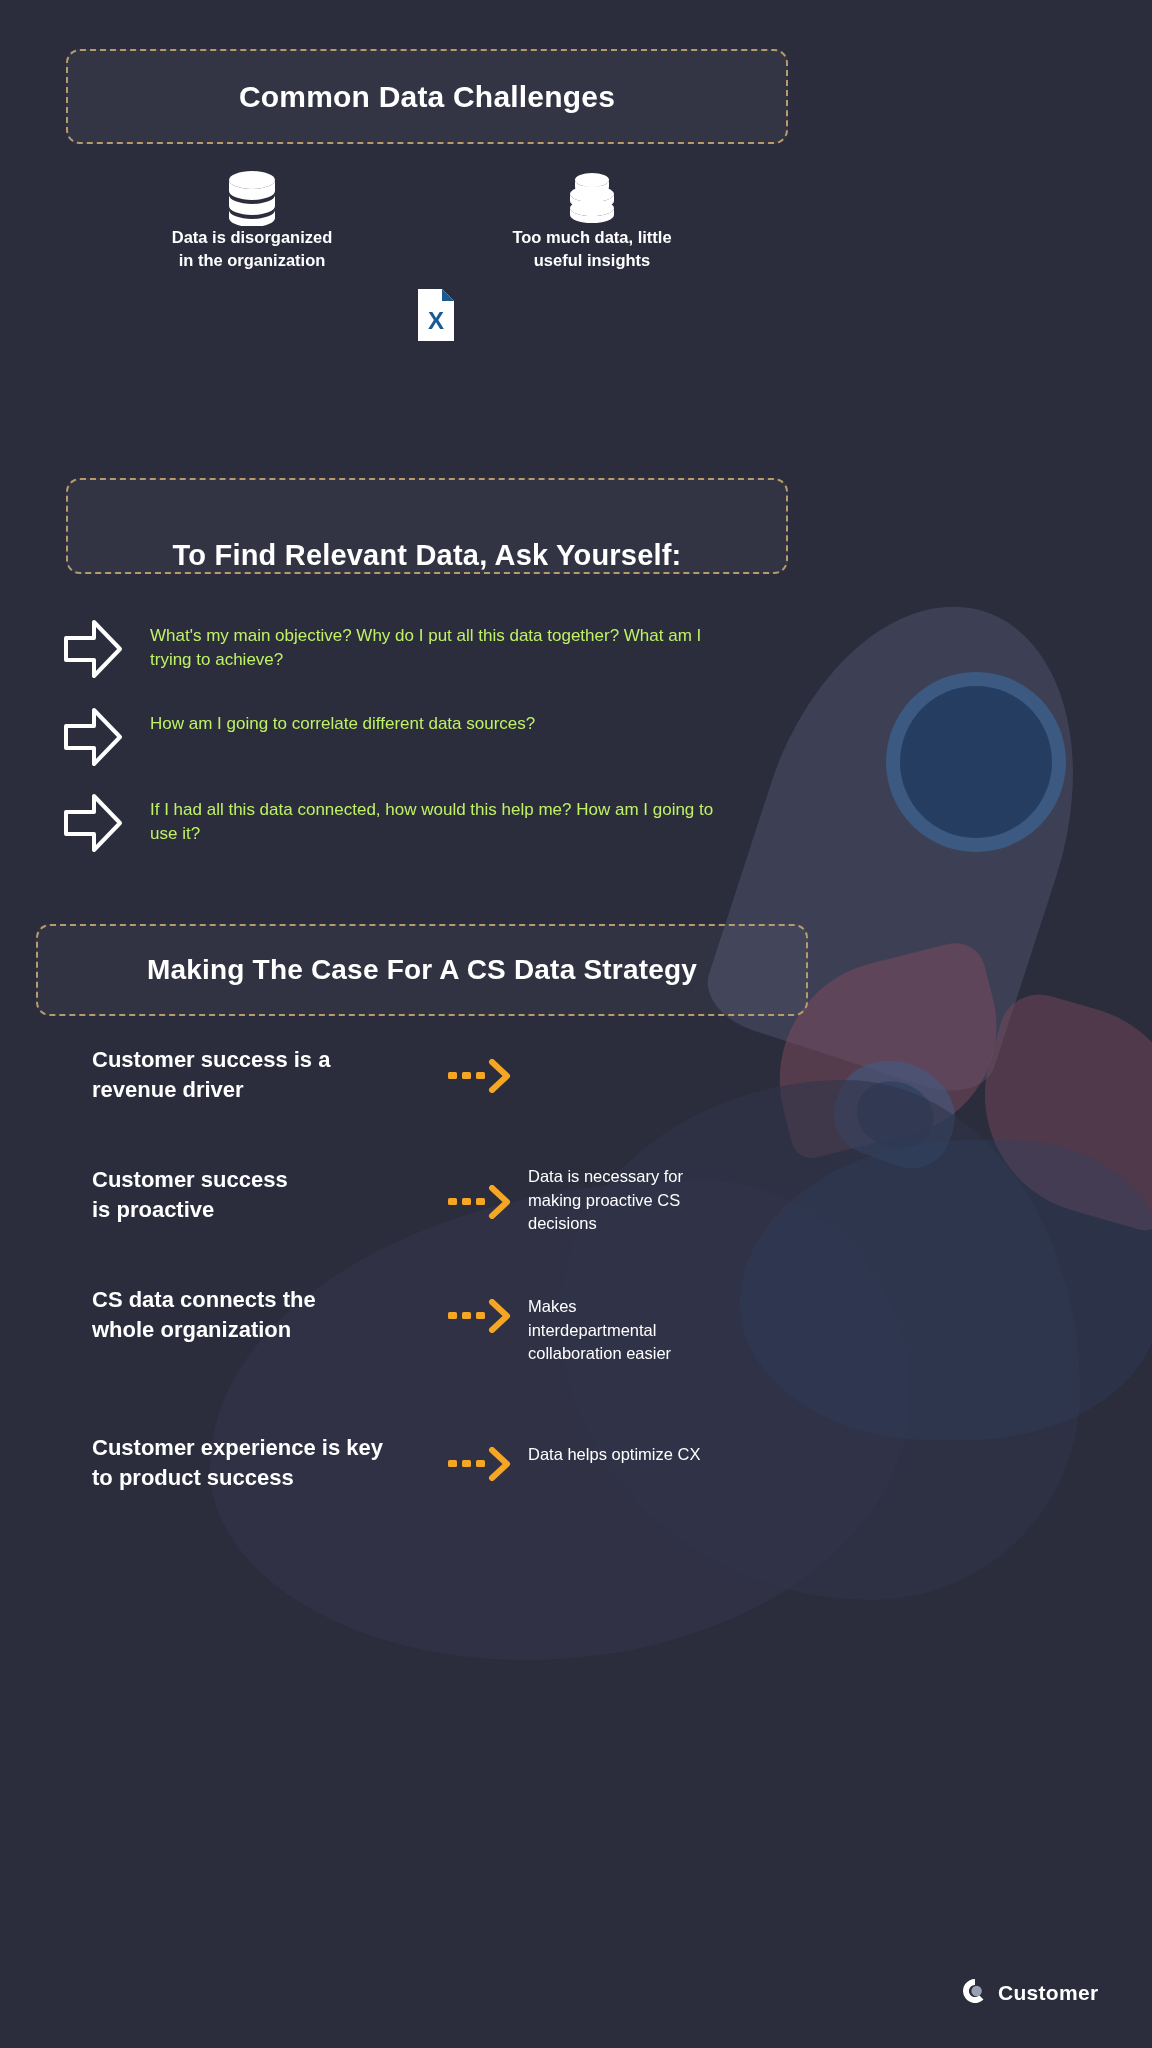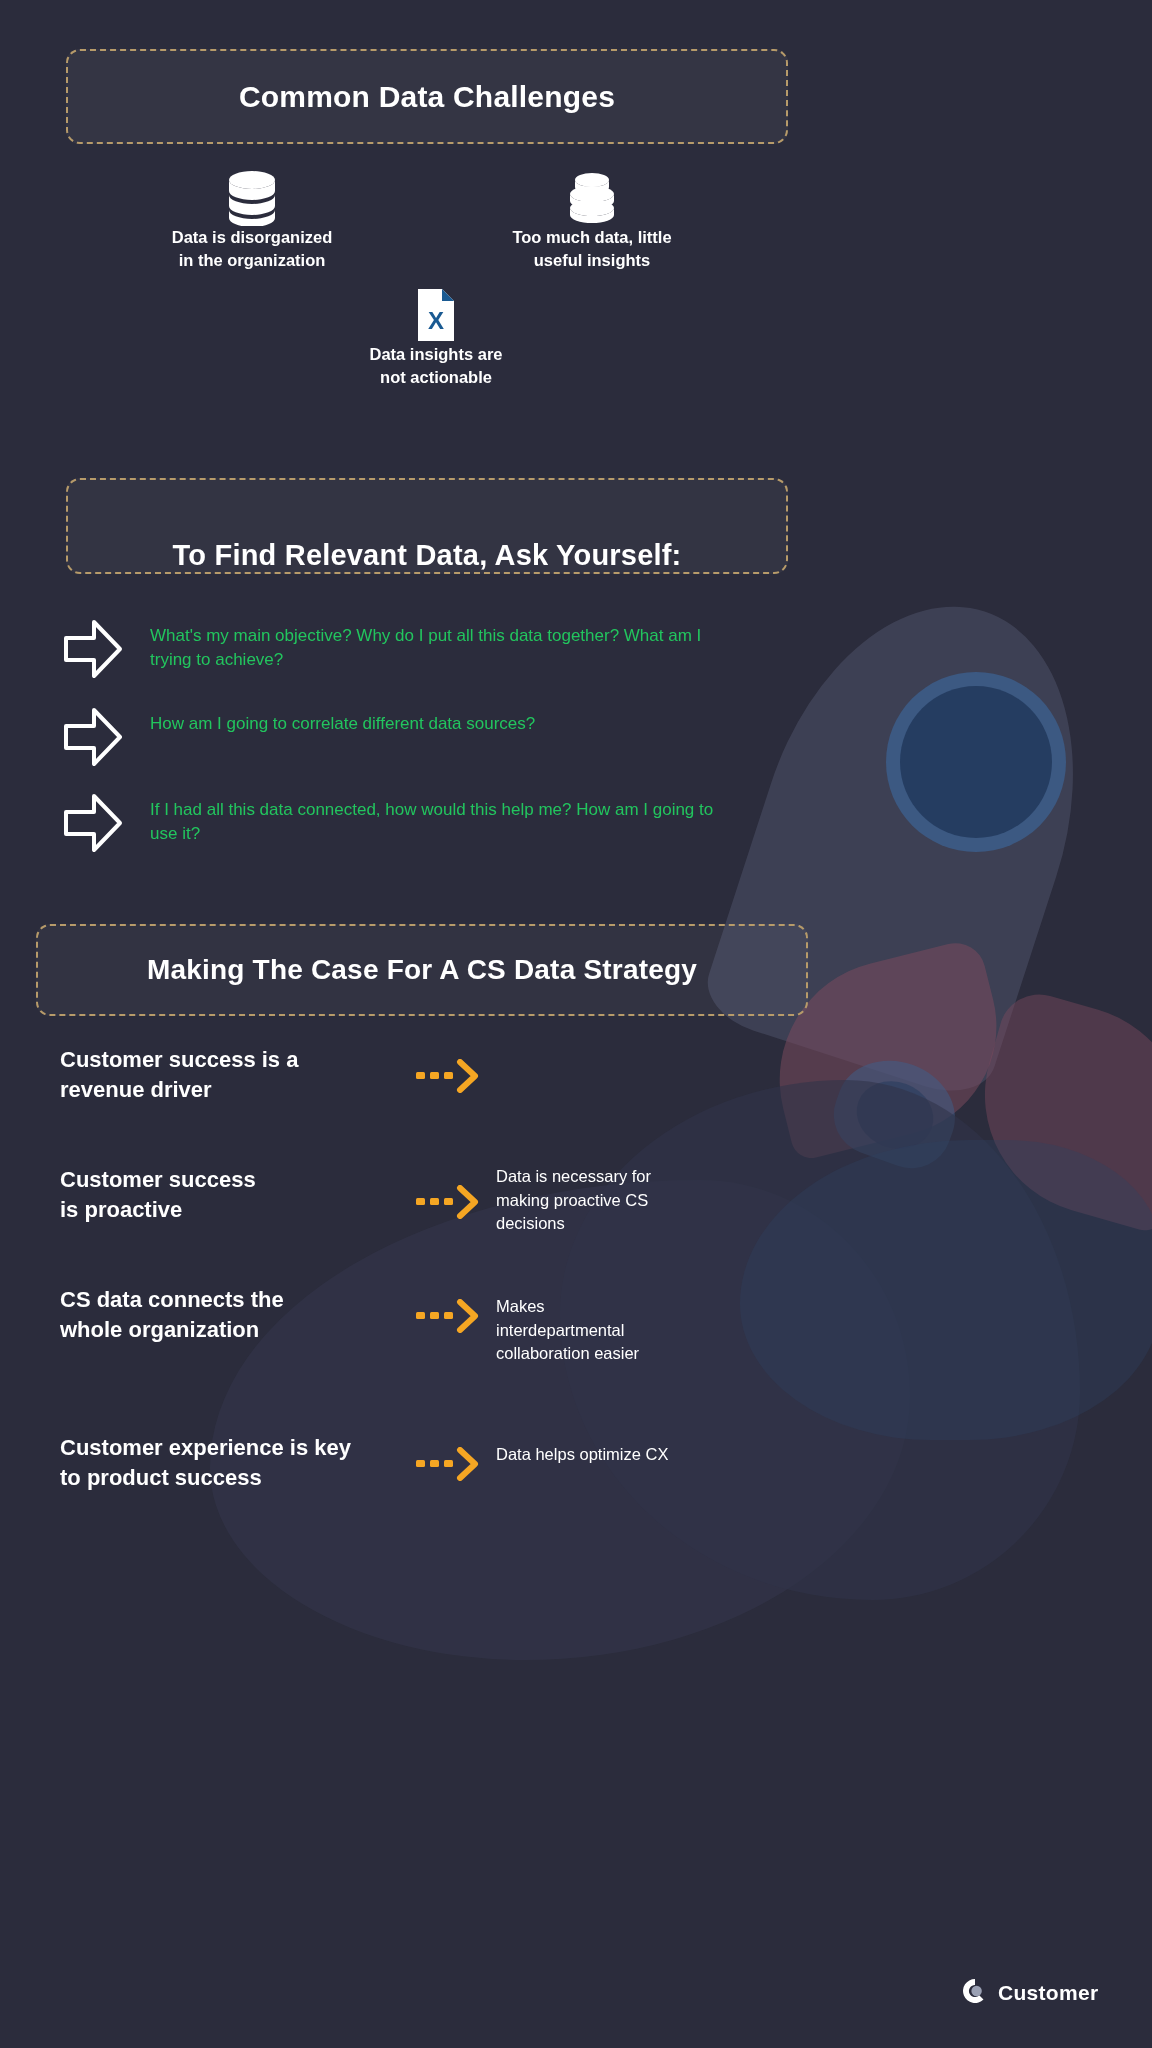--- a/index.html
+++ b/index.html
@@ -175,21 +175,21 @@
   .ch-2{ left:490px; top:0px; width:204px; }
   .ch-3{ left:334px; top:117px; width:204px; }
 
   .icon-wrap{ height:56px; display:flex; align-items:center; justify-content:center; }
 
   
   .questions{ position:absolute; left:0; top:612px; width:882px; }
   .q-row{ position:absolute; left:62px; width:760px; display:flex; align-items:flex-start; }
   .q-row .arrow{ flex:0 0 62px; padding-top:4px; }
   .q-row .q-text{
-    color:#22c55e;
+    color:#bef264;
     font-size:17px;
     line-height:1.42;
     padding-left:26px;
     padding-top:12px;
     max-width:600px;
   }
   .qr-1{ top:0px; }
   .qr-2{ top:88px; }
   .qr-3{ top:174px; }
 
@@ -197,20 +197,21 @@
   .cases{ position:absolute; left:0; top:1045px; width:882px; }
   .case-row{ position:absolute; left:0; width:882px; display:flex; align-items:flex-start; }
   .case-left{
     width:400px;
     padding-left:60px;
     color:#ffffff;
     font-size:22px;
     font-weight:bold;
     line-height:1.36;
     white-space:pre-line;
+    margin-left:32px;
   }
   .case-arrow{ width:96px; padding-top:14px; display:flex; justify-content:center; }
   .case-right{
     flex:1;
     color:#ffffff;
     font-size:16.5px;
     line-height:1.43;
     padding-top:10px;
     padding-right:20px;
     white-space:pre-line;
@@ -288,22 +289,20 @@
       </div>
 
       <div class="challenge ch-3">
         <div class="icon-wrap">
           <svg width="44" height="56" viewBox="0 0 44 56" aria-hidden="true">
             <path d="M4 2 h24 l12 12 v40 H4 Z" fill="#ffffff"></path>
             <path d="M28 2 l12 12 H28 Z" fill="#1a5a92"></path>
             <text x="22" y="42" text-anchor="middle" font-family="Liberation Sans, sans-serif" font-size="24" font-weight="bold" fill="#1a5a92">X</text>
           </svg>
         </div>
-        <div class="label">Data insights are
-not actionable</div>
       </div>
 
     </div>
 
     <div class="banner banner-2">
       <span>To Find Relevant Data, Ask Yourself:</span>
     </div>
 
     <div class="questions">
 

